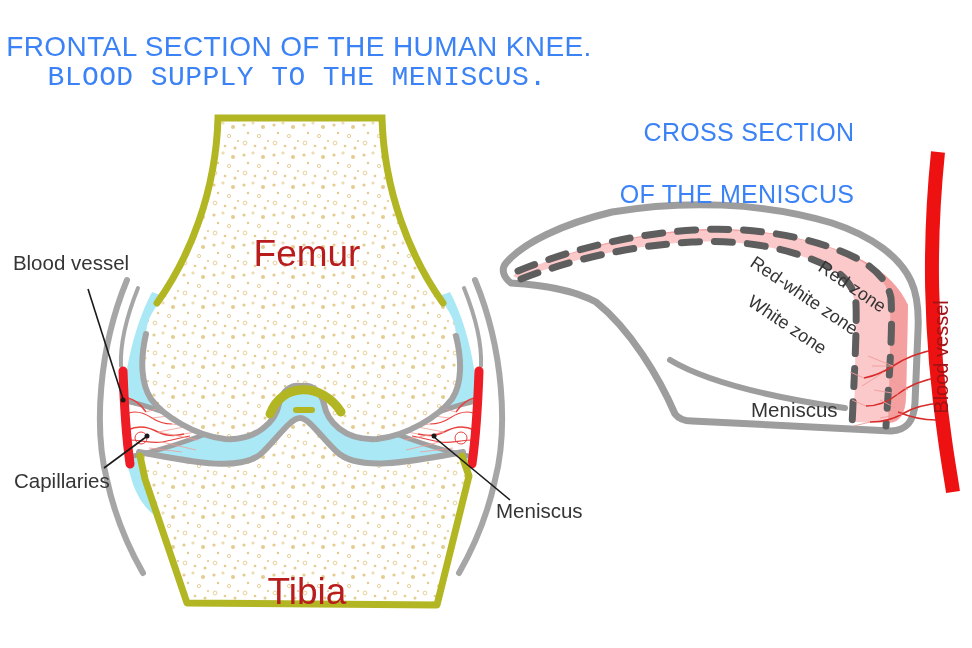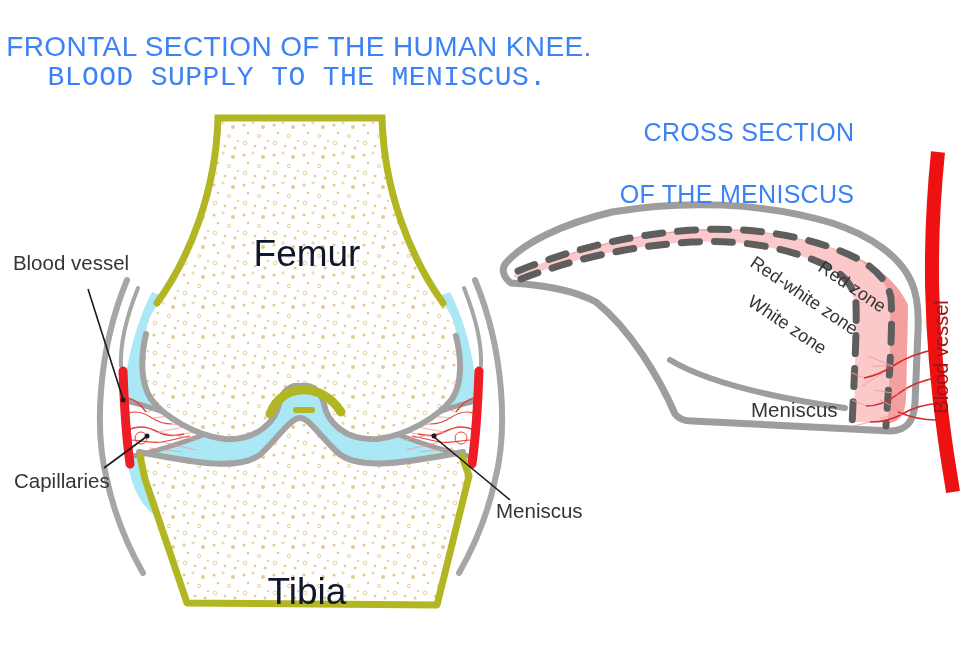--- a/index.html
+++ b/index.html
@@ -2,21 +2,21 @@
 <html><head>
 <meta charset="utf-8">
 <style>
   html,body{margin:0;padding:0;background:#ffffff;}
   .stage{position:relative;width:972px;height:648px;background:#ffffff;overflow:hidden;
          font-family:"Liberation Sans",sans-serif;}
   .stage svg{position:absolute;left:0;top:0;}
   .lbl{position:absolute;color:#3b82f6;font-weight:300;white-space:nowrap;}
   .title-main{font-size:28px;letter-spacing:0.4px;line-height:31px;transform:translateX(-50%);text-align:center;}
   .title-cross{font-size:25px;letter-spacing:0.3px;line-height:31px;transform:translateX(-50%);text-align:center;}
-  .bone-lbl{font-size:37px;color:#0f172a;transform:translate(-50%,-50%);}
+  .bone-lbl{font-size:37px;color:#b91c1c;transform:translate(-50%,-50%);}
   .small-lbl{font-size:20.5px;color:#353535;line-height:23px;text-align:center;}
   .center-x{transform:translateX(-50%);text-align:center;}
   .zone-lbl{font-size:18px;color:#353535;transform:translate(-50%,-50%) rotate(34deg);}
   .vessel-lbl{font-size:20px;color:#a11315;transform:translate(-50%,-50%) rotate(-90deg);}
 </style>
 </head>
 <body>
 
 <div class="stage">
 

